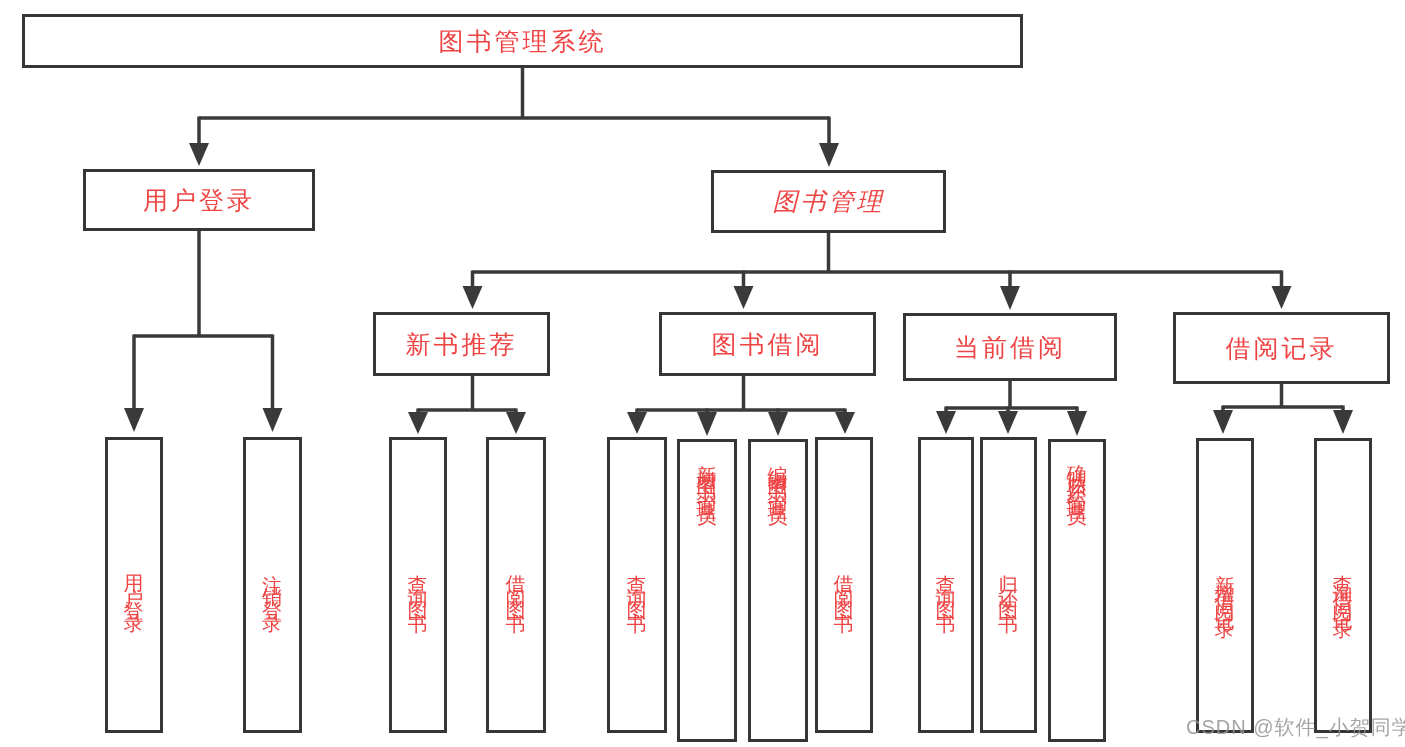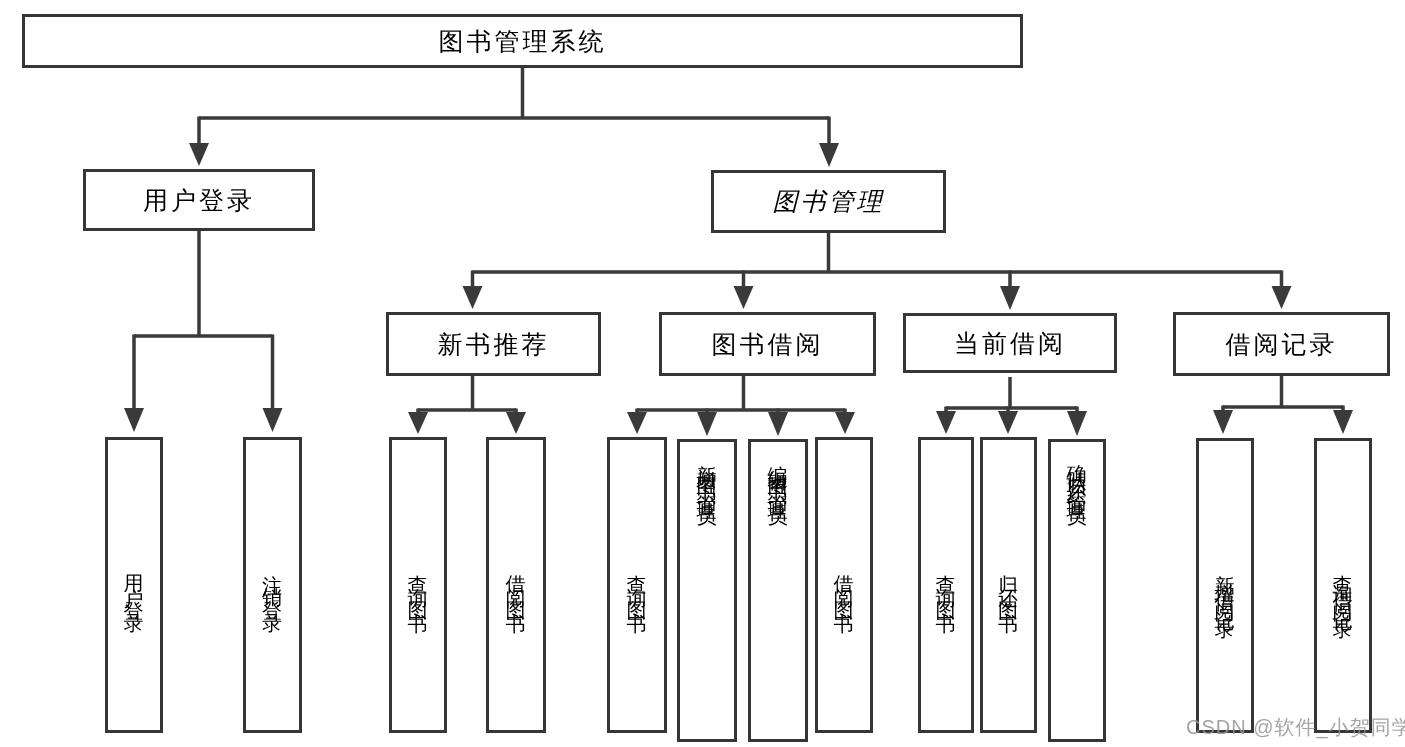--- a/index.html
+++ b/index.html
@@ -15,21 +15,21 @@
     position: absolute;
     left: 0; top: 0;
     width: 1405px; height: 747px;
     z-index: 1;
   }
   .node {
     position: absolute;
     box-sizing: border-box;
     background: #ffffff;
     border: 3px solid #363636;
-    color: #000000;
+    color: #ef4444;
     display: flex;
     align-items: center;
     justify-content: center;
     z-index: 2;
   }
   .hbox {
     font-size: 25px;
     letter-spacing: 3px;
     white-space: nowrap;
   }
@@ -126,24 +126,24 @@
       <polygon points="1213,410 1233,410 1223,434"></polygon>
       <polygon points="1333,410 1353,410 1343,434"></polygon>
     </g>
   </svg>
 
   <div class="node hbox" style="left:22px; top:14px; width:1001px; height:54px;">图书管理系统</div>
 
   <div class="node hbox" style="left:83px; top:169px; width:232px; height:62px;">用户登录</div>
   <div class="node hbox" style="left:711px; top:170px; width:235px; height:63px;font-style:italic;">图书管理</div>
 
-  <div class="node hbox" style="left:386px; top:312px; width:215px; height:64px;">新书推荐</div>
+  <div class="node hbox" style="left:373px; top:312px; width:177px; height:64px;">新书推荐</div>
   <div class="node hbox" style="left:635px; top:312px; width:217px; height:64px;margin-left:24px;">图书借阅</div>
-  <div class="node hbox" style="left:903px; top:313px; width:214px; height:60px;">当前借阅</div>
-  <div class="node hbox" style="left:1173px; top:312px; width:217px; height:64px;">借阅记录</div>
+  <div class="node hbox" style="left:903px; top:313px; width:214px; height:68px;">当前借阅</div>
+  <div class="node hbox" style="left:1173px; top:312px; width:217px; height:72px;">借阅记录</div>
 
   <div class="node vbox" style="left:105px; top:437px; width:58px; height:296px;">用户登录</div>
   <div class="node vbox" style="left:243px; top:437px; width:59px; height:296px;">注销登录</div>
 
   <div class="node vbox" style="left:389px; top:437px; width:58px; height:296px;">查询图书</div>
   <div class="node vbox" style="left:486px; top:437px; width:60px; height:296px;">借阅图书</div>
 
   <div class="node vbox" style="left:607px; top:437px; width:60px; height:296px;">查询图书</div>
   <div class="node vbox long" style="left:677px; top:439px; width:60px; height:303px;">新增图书（管理员）</div>
   <div class="node vbox long" style="left:748px; top:439px; width:60px; height:303px;">编辑图书（管理员）</div>

